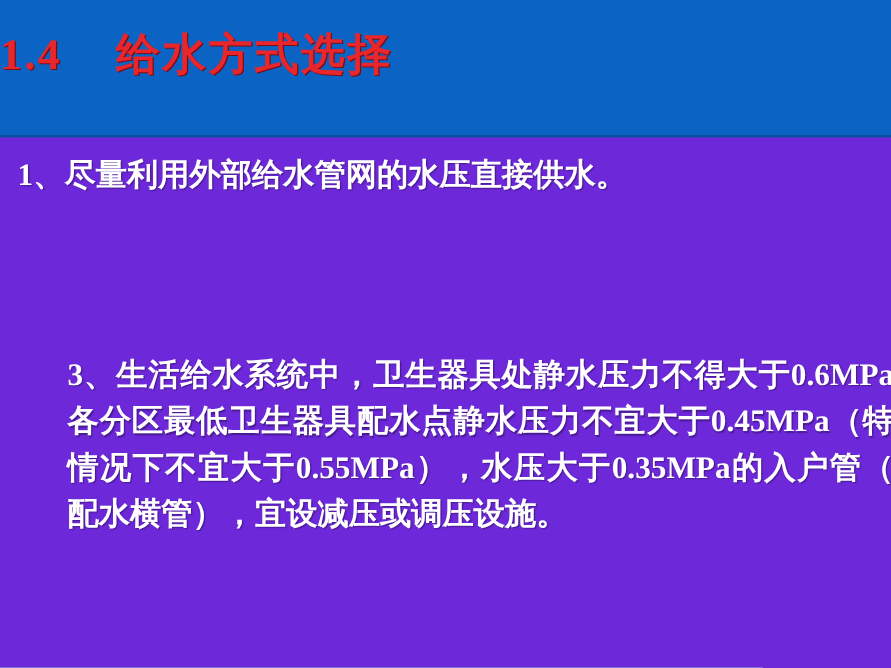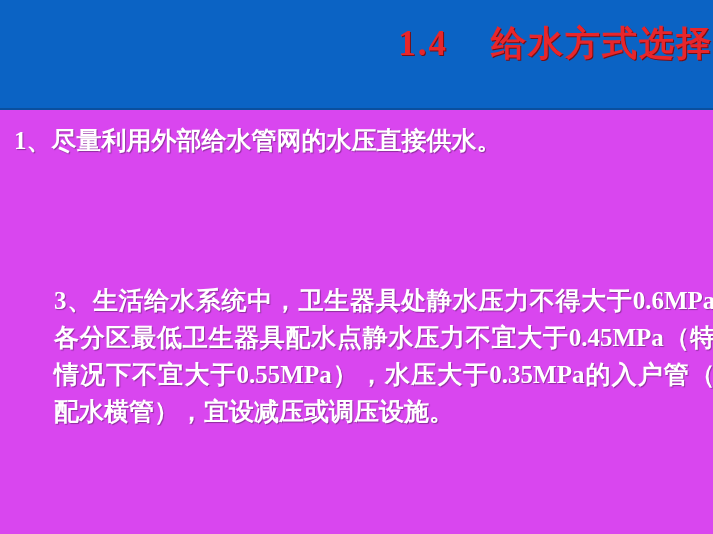--- a/index.html
+++ b/index.html
@@ -26,21 +26,21 @@
     top: 0;
     width: 713px;
     height: 108px;
     background: #0b63c4;
   }
   #slide-title {
     position: absolute;
     left: 0;
     top: 20px;
     width: 713px;
-    text-align: right;
+    text-align: left;
     color: #e8262b;
     font-family: "Liberation Serif", "DejaVu Serif", serif;
     font-size: 35px;
     font-weight: bold;
     letter-spacing: 2px;
     white-space: pre;
     text-shadow: 1px 1px 0 #7a0d12;
   }
   #divider {
     position: absolute;
@@ -49,21 +49,21 @@
     width: 713px;
     height: 2px;
     background: #0a4f9e;
   }
   #body-area {
     position: absolute;
     left: 0;
     top: 110px;
     width: 713px;
     height: 424px;
-    background: #d946ef;
+    background: #6d28d9;
   }
   .para {
     color: #ffffff;
     font-family: "Liberation Serif", "DejaVu Serif", serif;
     font-size: 25px;
     font-weight: bold;
     line-height: 37px;
     letter-spacing: 0px;
     margin: 0;
     padding: 0 12px 0 14px;

